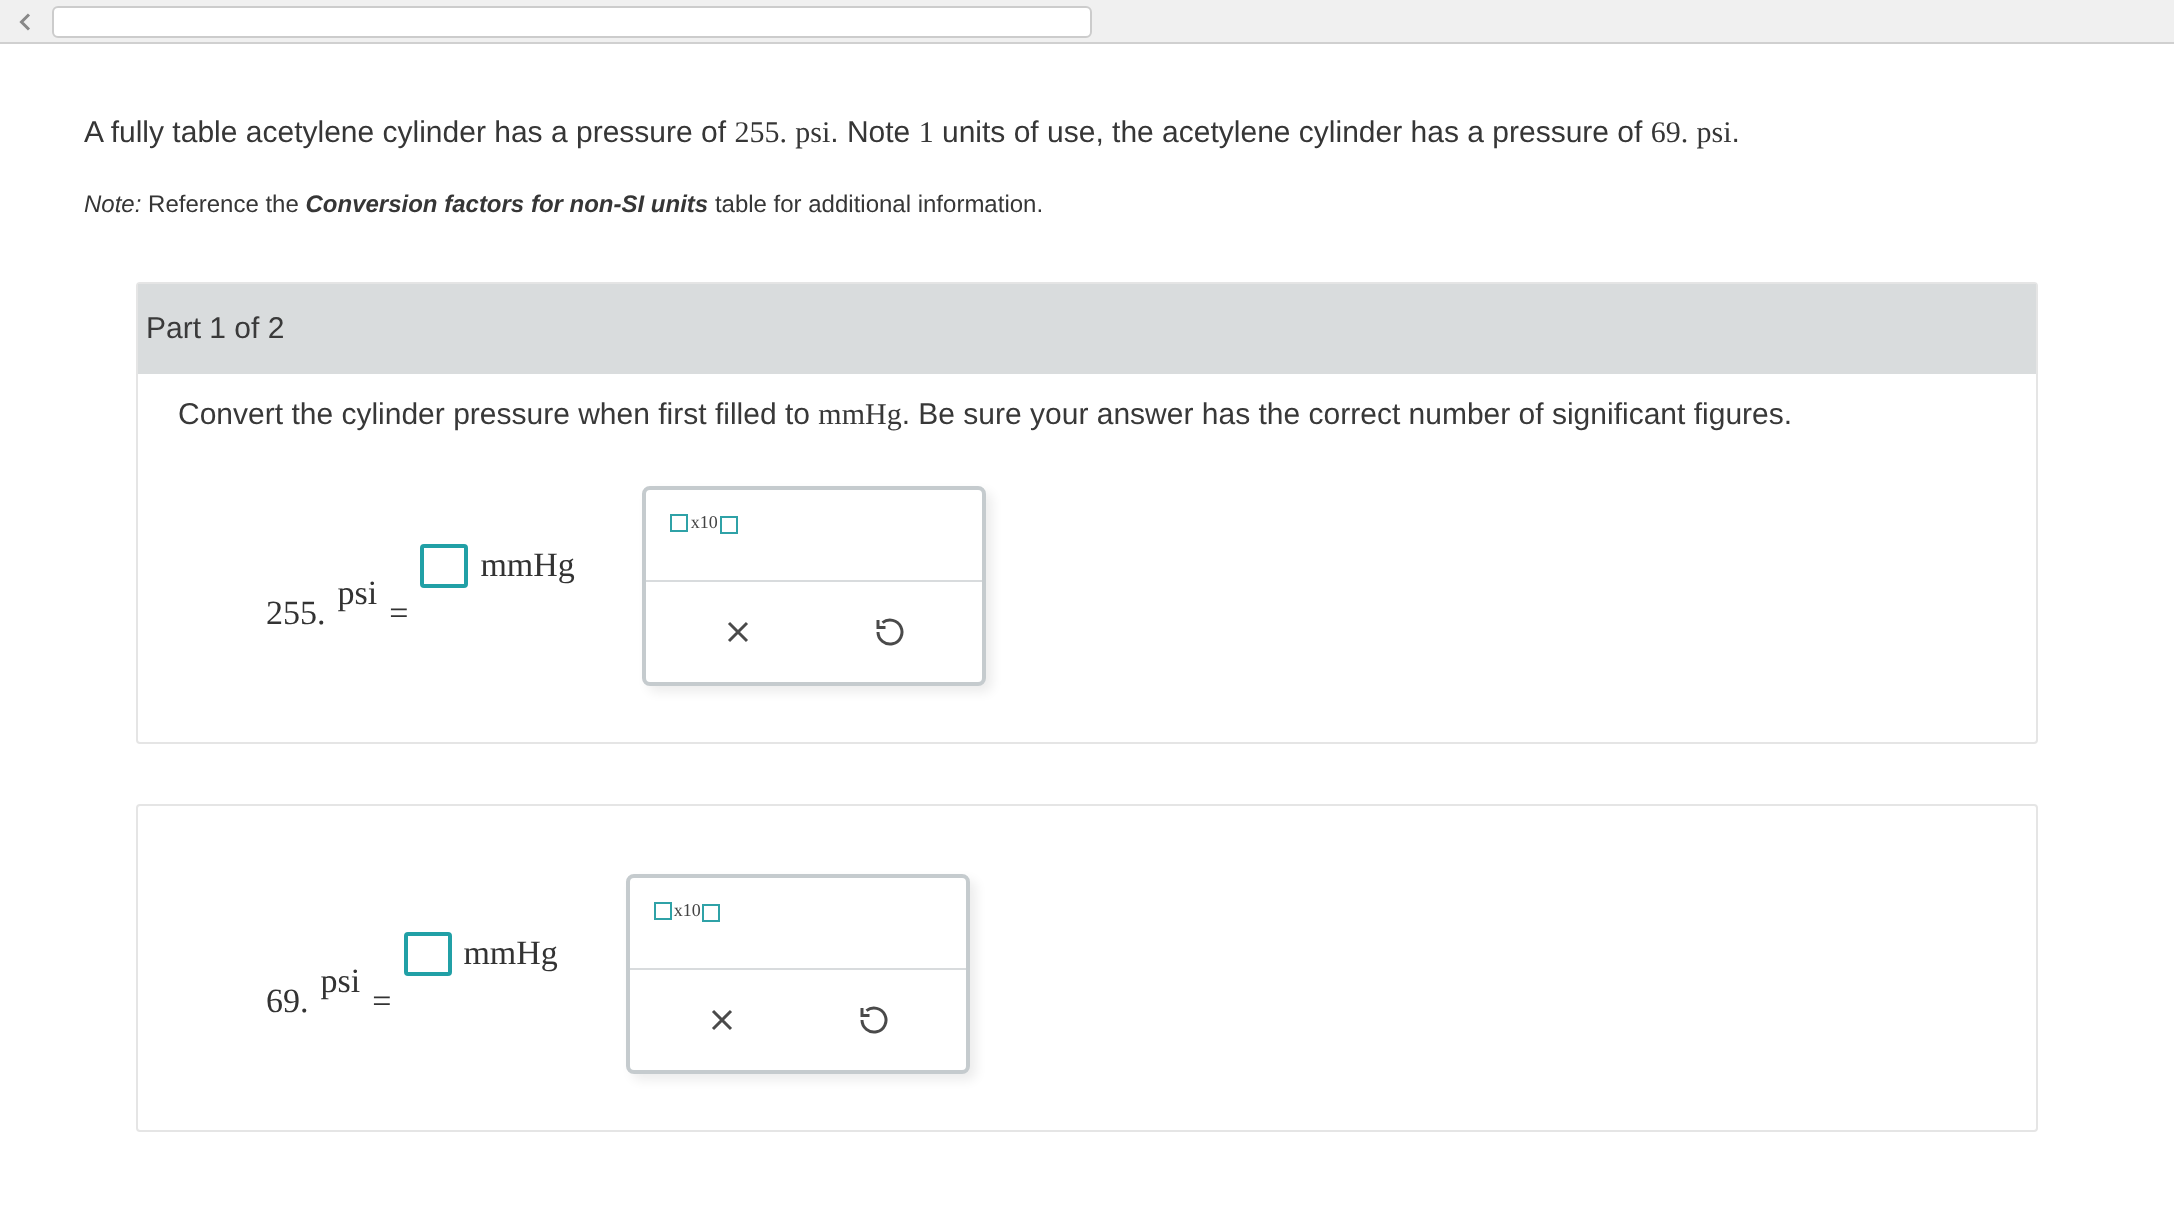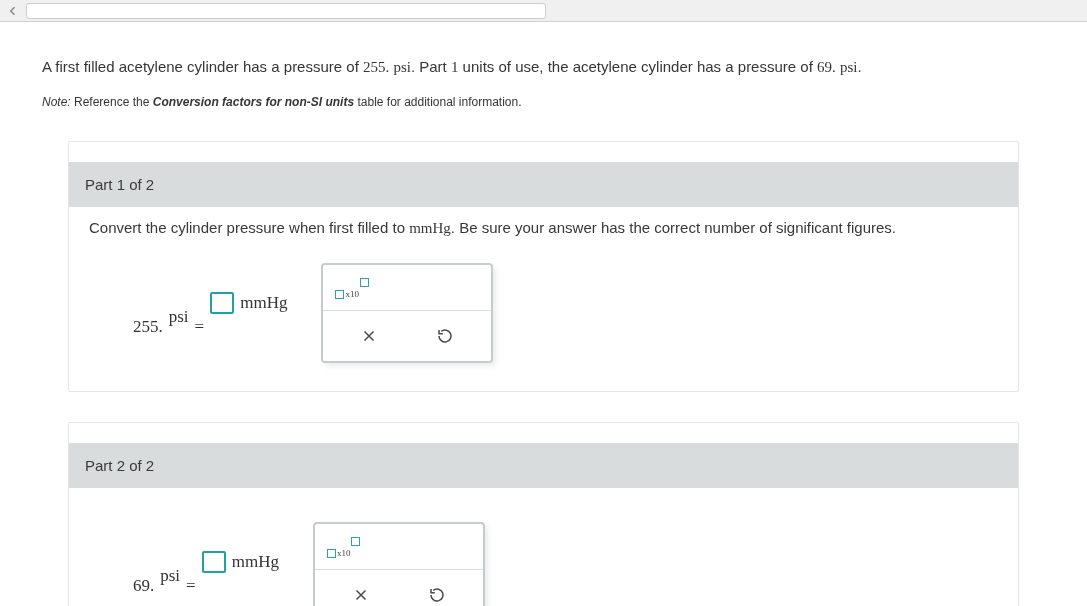--- a/index.html
+++ b/index.html
@@ -52,24 +52,23 @@
   .bolditalic { font-style: italic; font-weight: bold; }
   .note-label { font-style: italic; }
   .card {
     margin: 30px 26px 0 26px;
     border: 1px solid #e5e5e5;
     border-radius: 2px;
     background: #fff;
   }
   .card-header {
     background: #d9dcdd;
-    padding: 14px 16px;
+    padding: 14px 4px;
     font-size: 15px;
     color: #3a3a3a;
-    margin-top: 20px;
   }
   .card-body {
     padding: 10px 20px 28px 20px;
   }
   .prompt-text {
     font-size: 15px;
     color: #383838;
     line-height: 1.5;
   }
   .answer-row {
@@ -105,21 +104,21 @@
   .tool-top {
     height: 46px;
     border-bottom: 1px solid #d8dbdd;
     display: flex;
     align-items: center;
     padding: 0 12px;
     gap: 10px;
   }
   .sci-btn {
     display: flex;
-    align-items: flex-end;
+    align-items: flex-start;
     font-family: "Times New Roman", serif;
     color: #444;
     font-size: 12px;
     gap: 1px;
     cursor: pointer;
   }
   .sci-box {
     width: 9px; height: 9px;
     border: 1px solid #2fa2a7;
     display: inline-block;
@@ -153,21 +152,21 @@
     <svg viewBox="0 0 16 16" width="12" height="12">
         <path d="M10 3 L5 8 L10 13" stroke="#888" stroke-width="2" fill="none"></path>
       </svg>
   </div>
   <div class="url-field"></div>
 </div>
 
 <div class="page">
 
   <p class="intro-line1">
-    <span>A first filled acetylene cylinder has a pressure of </span><span class="math-num">255.</span><span> </span><span class="math-var">psi</span><span>. Part </span><span class="math-num">1</span><span> units of use, the acetylene cylinder has a pressure of </span><span class="math-num">69.</span><span> </span><span class="math-var">psi</span><span>.</span>
+    <span>A fully table acetylene cylinder has a pressure of </span><span class="math-num">255.</span><span> </span><span class="math-var">psi</span><span>. Note </span><span class="math-num">1</span><span> units of use, the acetylene cylinder has a pressure of </span><span class="math-num">69.</span><span> </span><span class="math-var">psi</span><span>.</span>
   </p>
 
   <p class="intro-line2">
     <span class="note-label">Note:</span><span> Reference the </span><span class="bolditalic">Conversion factors for non-SI units</span><span> table for additional information.</span>
   </p>
 
   <div class="card">
     <div class="card-header">Part 1 of 2</div>
     <div class="card-body">
       <p class="prompt-text">
@@ -202,21 +201,20 @@
                   <path d="M4 12a8 8 0 1 0 3-6.2M4 4v5h5"></path>
                 </svg>
             </div>
           </div>
         </div>
       </div>
     </div>
   </div>
 
   <div class="card">
-    <div class="card-header">Part 2 of 2</div>
     <div class="card-body">
       <div class="answer-row">
         <div class="equation">
           <span class="math-num">69.</span>
           <span class="math-var">psi</span>
           <span class="math-num">=</span>
           <span class="answer-input"></span>
           <span class="unit">mmHg</span>
         </div>
         <div class="tool-panel">

